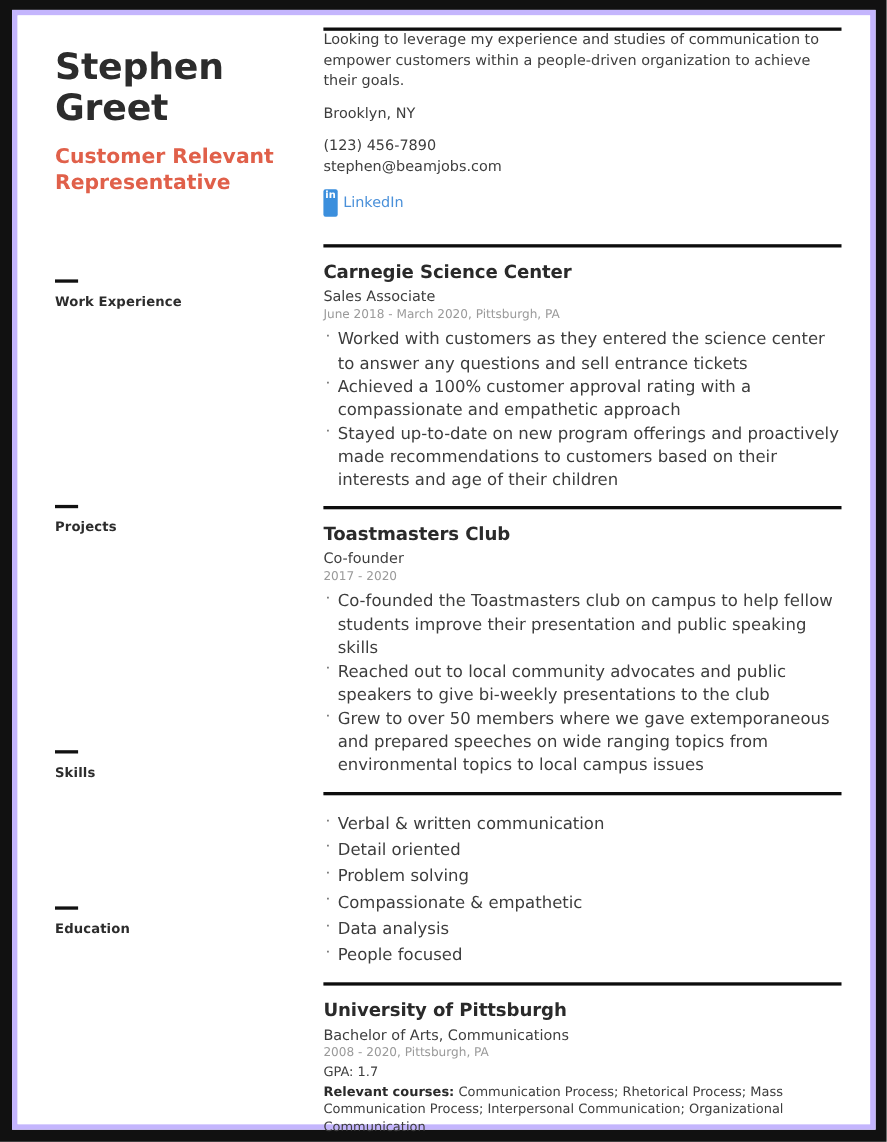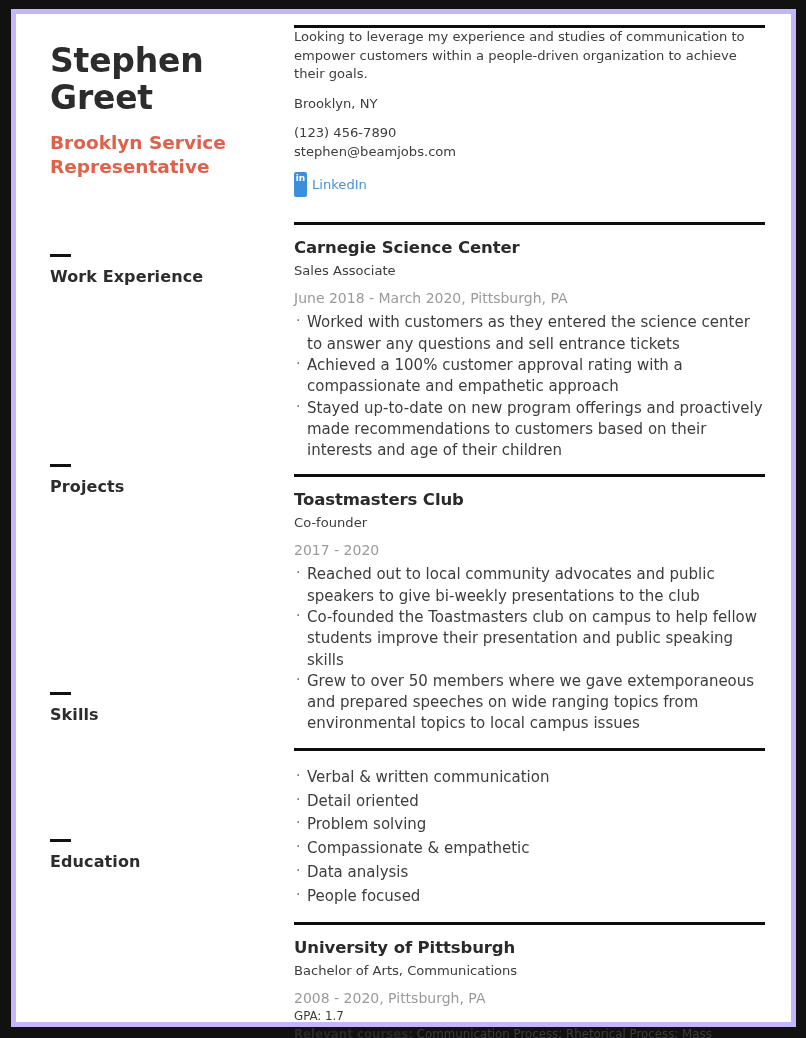--- a/index.html
+++ b/index.html
@@ -80,21 +80,21 @@
   .side-section {
     position: relative;
   }
   .side-tick {
     width: 21px;
     height: 3px;
     background: #111111;
     display: block;
   }
   .side-label {
-    font-size: 16px;
+    font-size: 12px;
     font-weight: bold;
     color: #2c2c2c;
     margin-top: 10px;
     letter-spacing: 0.1px;
   }
 
   
   .rule {
     height: 3px;
     background: #0d0d0d;
@@ -143,23 +143,23 @@
     color: #2a2a2a;
     letter-spacing: -0.1px;
   }
   .entry-role {
     font-size: 13.1px;
     color: #3d3d3d;
     margin-top: 5px;
     line-height: 1.3;
   }
   .entry-meta {
-    font-size: 14px;
+    font-size: 11px;
     color: #9a9a9a;
-    margin-top: 10px;
+    margin-top: 0;
     line-height: 1.35;
   }
   .entry-sub {
     font-size: 11.8px;
     color: #3d3d3d;
     margin-top: 2px;
     line-height: 1.35;
   }
   .entry-sub b { font-weight: bold; color: #2a2a2a; }
 
@@ -199,21 +199,21 @@
       <div class="resume">
 
         <div class="col-left">
 
           <div>
             <div class="name">
               <span class="nm-line">Stephen</span>
               <span class="nm-line">Greet</span>
             </div>
             <div class="job-title">
-              <span class="jt-line">Brooklyn Service</span>
+              <span class="jt-line">Customer Relevant</span>
               <span class="jt-line">Representative</span>
             </div>
           </div>
 
           <div class="side-section" style="margin-top:75px;">
             <span class="side-tick"></span>
             <div class="side-label">Work Experience</div>
           </div>
 
           <div class="side-section" style="margin-top:178px;">
@@ -265,22 +265,22 @@
             </div>
           </div>
 
           <div class="rule"></div>
           <div class="block-pad-top block-pad-bot" style="padding-top:13px;padding-bottom:13px;">
             <div>
               <div class="entry-org">Toastmasters Club</div>
               <div class="entry-role">Co-founder</div>
               <div class="entry-meta">2017 - 2020</div>
               <ul class="bullets">
+                <li>Co-founded the Toastmasters club on campus to help fellow students improve their presentation and public speaking skills</li>
                 <li>Reached out to local community advocates and public speakers to give bi-weekly presentations to the club</li>
-                <li>Co-founded the Toastmasters club on campus to help fellow students improve their presentation and public speaking skills</li>
                 <li>Grew to over 50 members where we gave extemporaneous and prepared speeches on wide ranging topics from environmental topics to local campus issues</li>
               </ul>
             </div>
           </div>
 
           <div class="rule"></div>
           <div class="block-pad-top block-pad-bot" style="padding-top:12px;padding-bottom:12px;">
             <ul class="bullets skills">
               <li>Verbal &amp; written communication</li>
               <li>Detail oriented</li>

